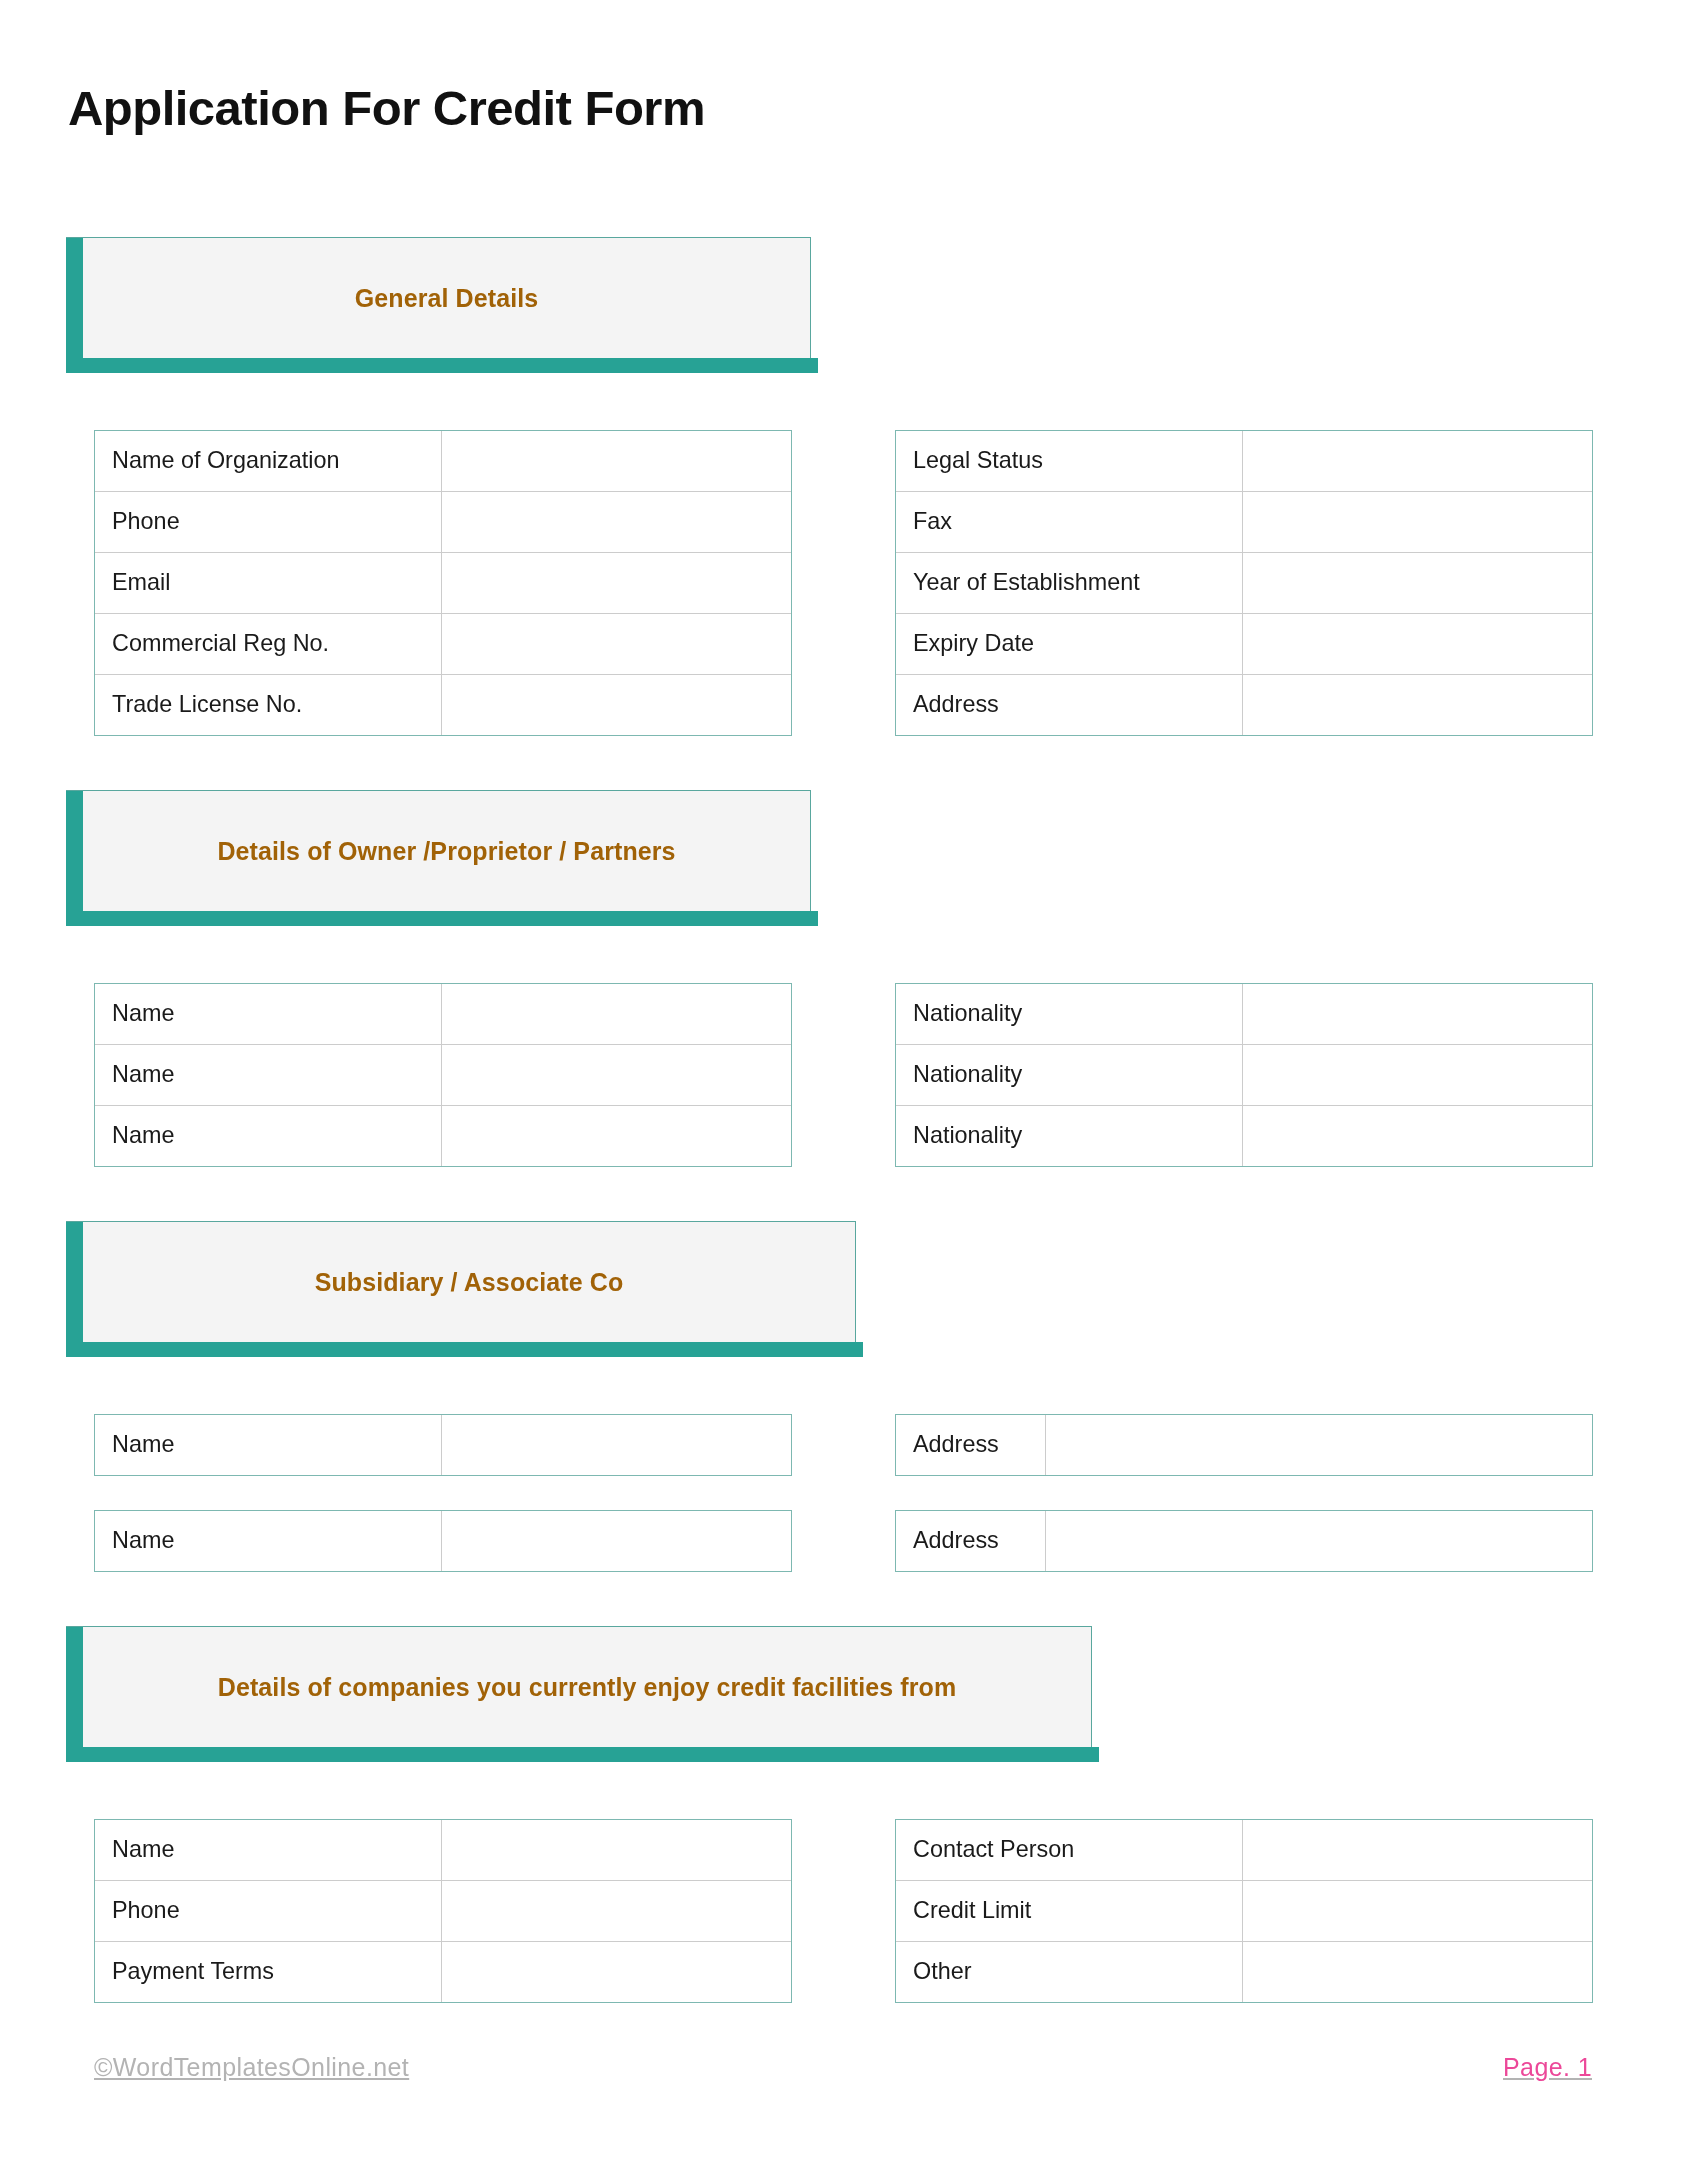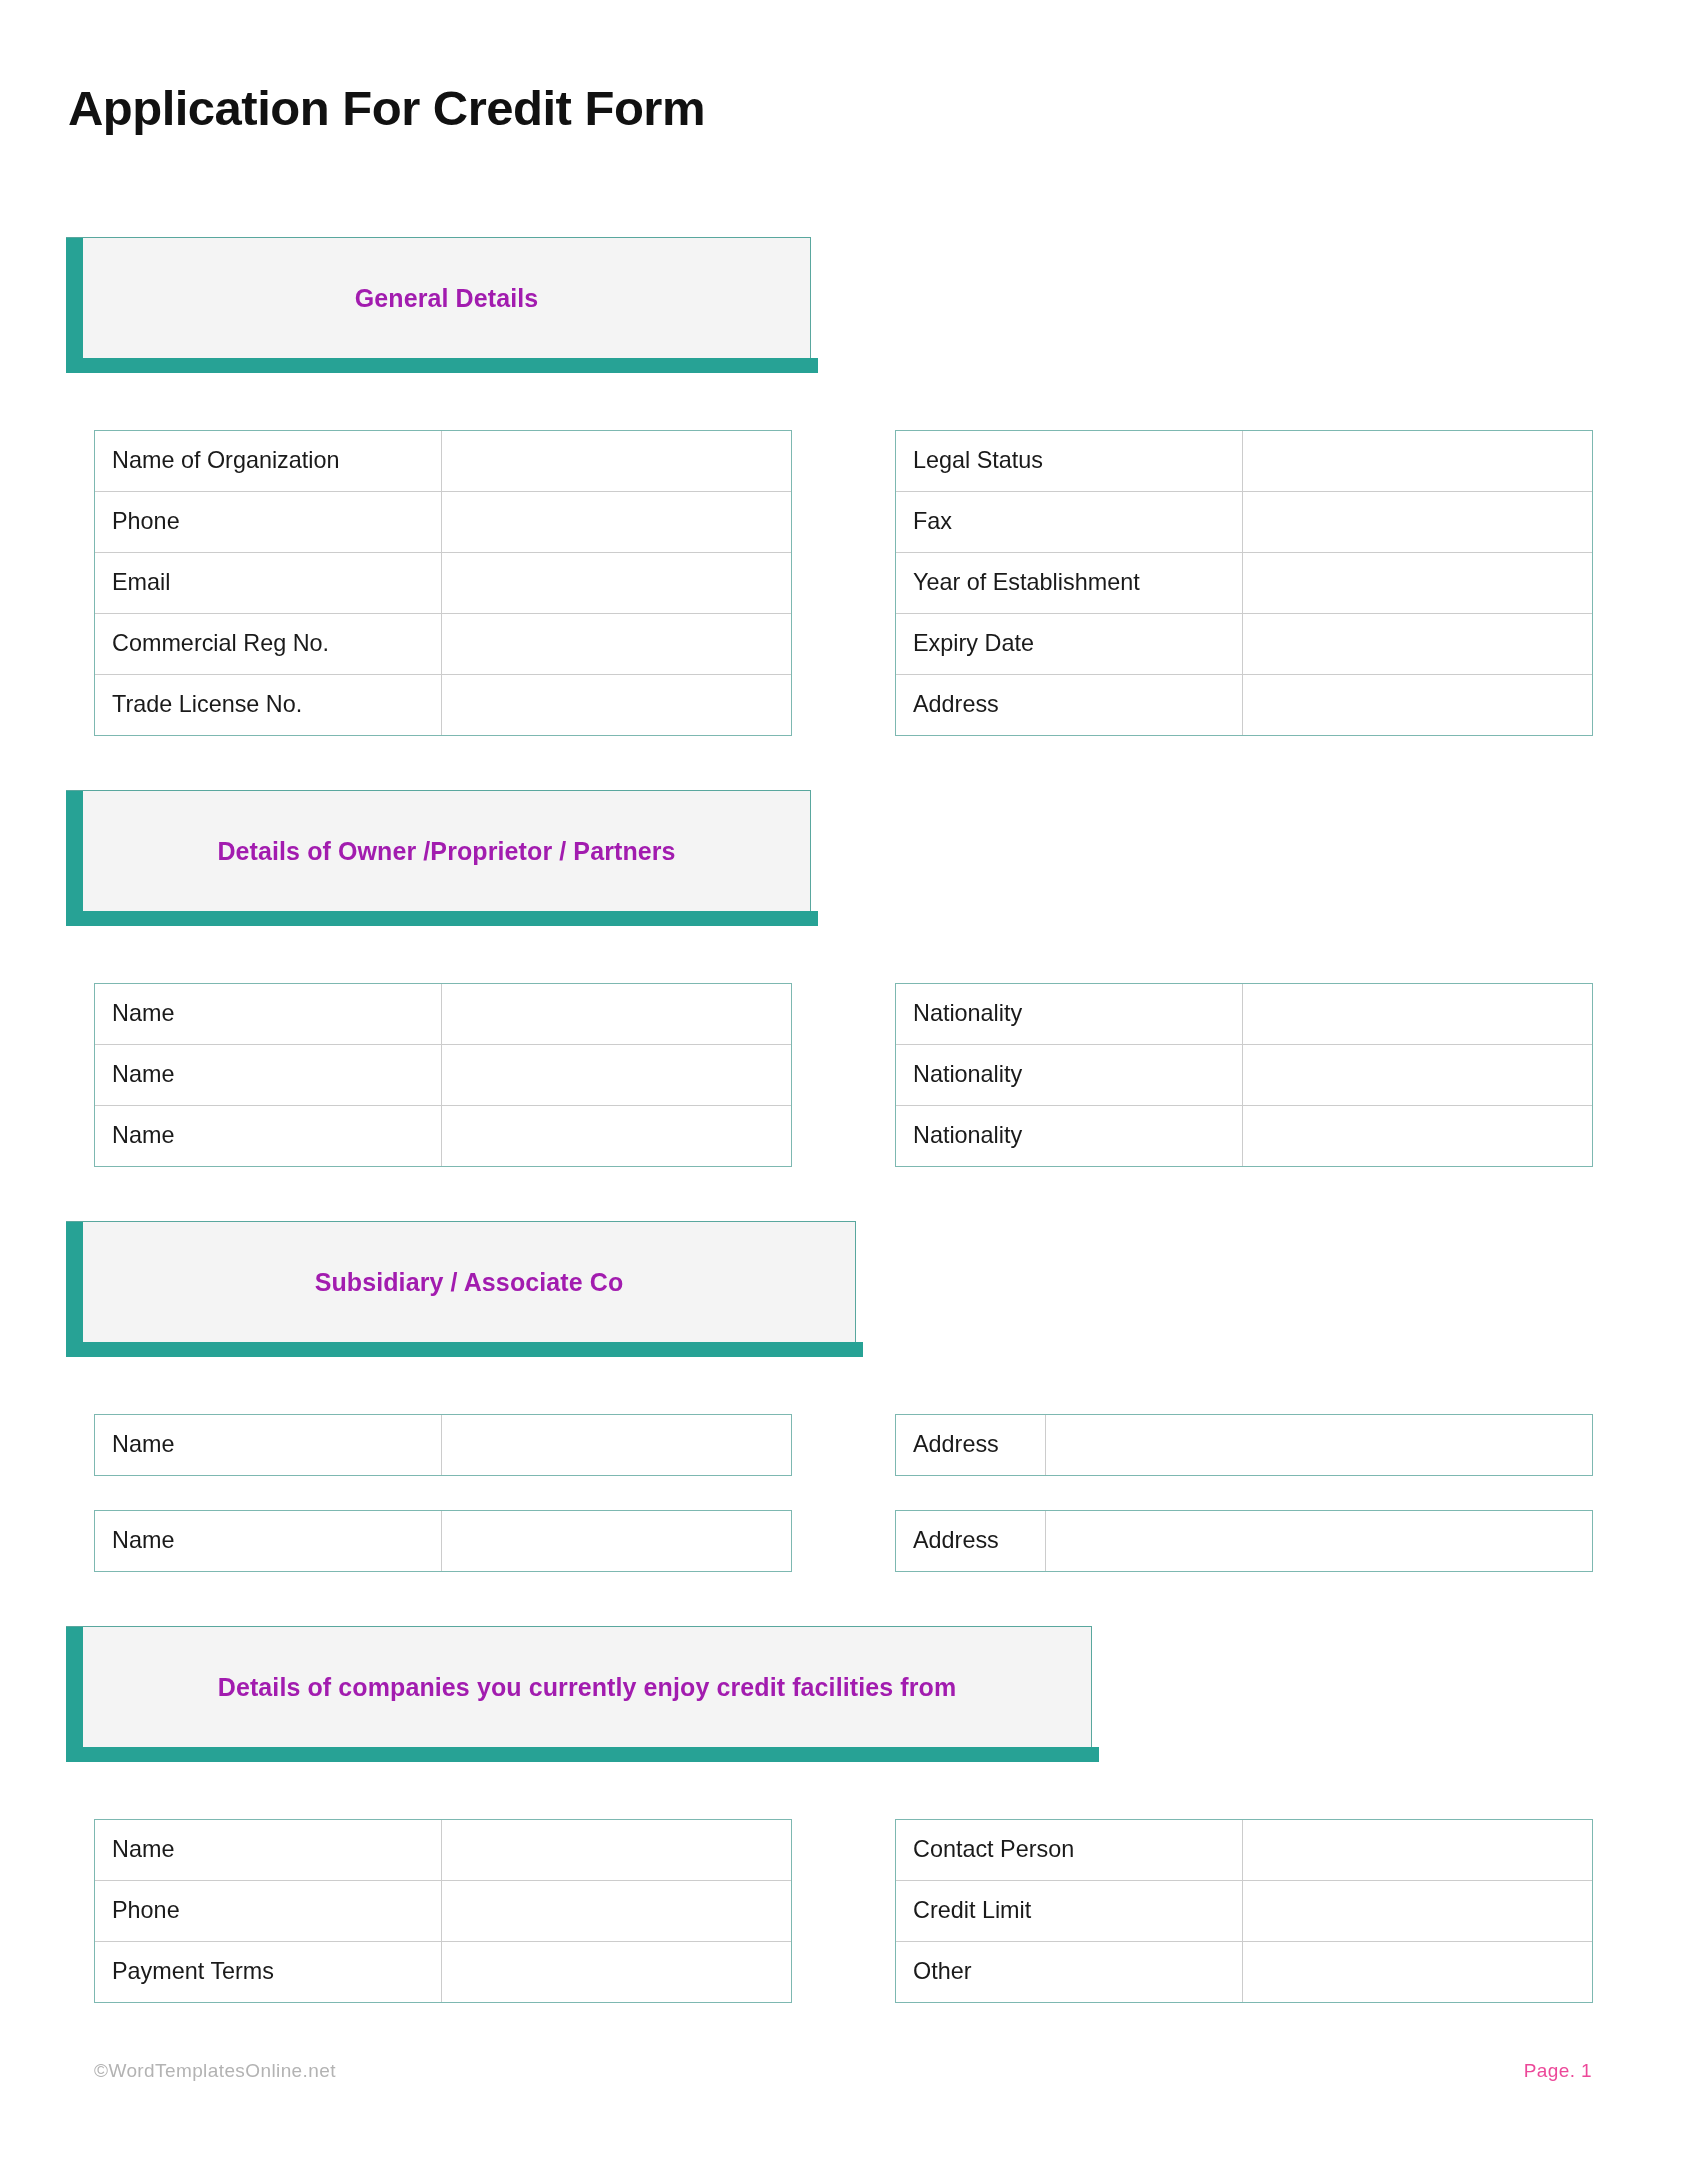--- a/index.html
+++ b/index.html
@@ -64,21 +64,21 @@
     position: absolute;
     left: 0;
     right: -7.5px;
     bottom: -15px;
     height: 15px;
     background: #27a295;
   }
   .banner-title {
     font-size: 25px;
     font-weight: bold;
-    color: #a21caf;
+    color: #a16207;
     text-align: center;
     letter-spacing: 0.1px;
     line-height: 1.2;
     z-index: 2;
     position: relative;
   }
 
   
   .banner-w1 { width: 745px; }
   .banner-w2 { width: 745px; }
@@ -145,23 +145,24 @@
 
   
   .footer {
     position: absolute;
     left: 94px;
     right: 94px;
     bottom: 101px;
     display: flex;
     justify-content: space-between;
     align-items: baseline;
-    font-size: 19px;
+    font-size: 25px;
     color: #b3b3b3;
     letter-spacing: 0.4px;
+    text-decoration: underline;
   }
   .footer-page { color: #ec4899; }
 </style>
 </head>
 <body>
 
 <div class="page">
 
   <h1 class="doc-title">Application For Credit Form</h1>
 

